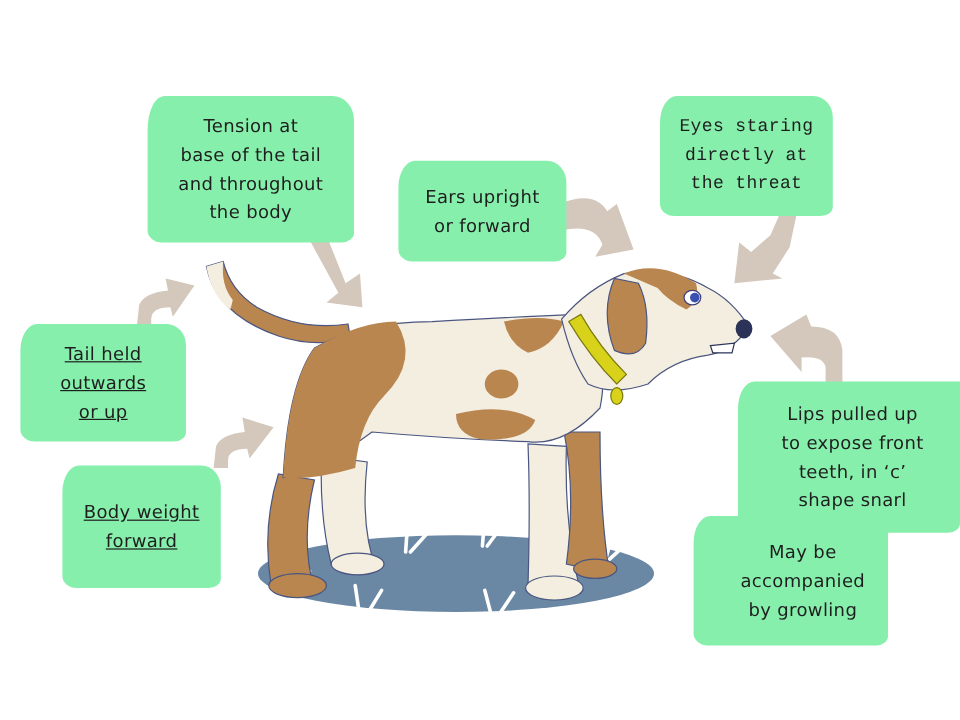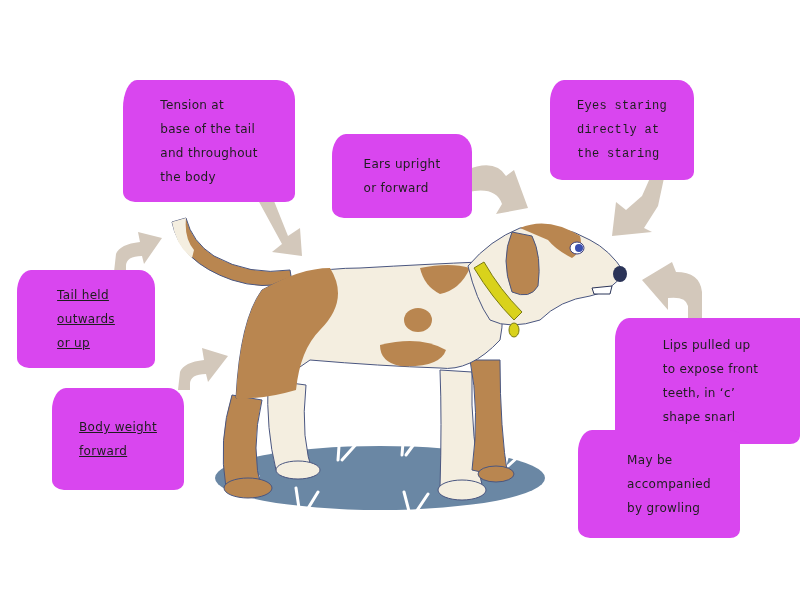--- a/index.html
+++ b/index.html
@@ -1,19 +1,19 @@
 <!DOCTYPE html>
 <html><head>
 <meta charset="utf-8">
 <style>
   html, body { margin: 0; padding: 0; background: #ffffff; }
   body { width: 800px; height: 600px; position: relative; overflow: hidden;
          font-family: "DejaVu Sans", "Liberation Sans", sans-serif; color: #1e1e1e; }
-  .box { position: absolute; background: #d946ef; display: flex; align-items: center;
-         justify-content: center; font-size: 12px; line-height: 24px;
+  .box { position: absolute; background: #86efac; display: flex; align-items: center;
+         justify-content: center; text-align: center; font-size: 15px; line-height: 24px;
          letter-spacing: 0.3px; box-sizing: border-box; padding: 4px 8px; }
   .box span { display: block; }
   svg.layer { position: absolute; left: 0; top: 0; }
 </style>
 </head>
 <body>
 
 <svg class="layer" width="800" height="600">
   <g fill="#d3c8bb">
 
@@ -93,21 +93,21 @@
   <div>
     <span>Ears upright</span>
     <span>or forward</span>
   </div>
 </div>
 
 <div class="box" style="left:550px; top:80px; width:144px; height:100px; border-radius:14px 16px 10px 12px / 22px 18px 8px 10px;font-family:Liberation Mono, monospace;">
   <div>
     <span>Eyes staring</span>
     <span>directly at</span>
-    <span>the staring</span>
+    <span>the threat</span>
   </div>
 </div>
 
 <div class="box" style="left:17px; top:270px; width:138px; height:98px; border-radius:14px 16px 10px 12px / 22px 18px 8px 10px;text-decoration:underline;">
   <div>
     <span>Tail held</span>
     <span>outwards</span>
     <span>or up</span>
   </div>
 </div>

